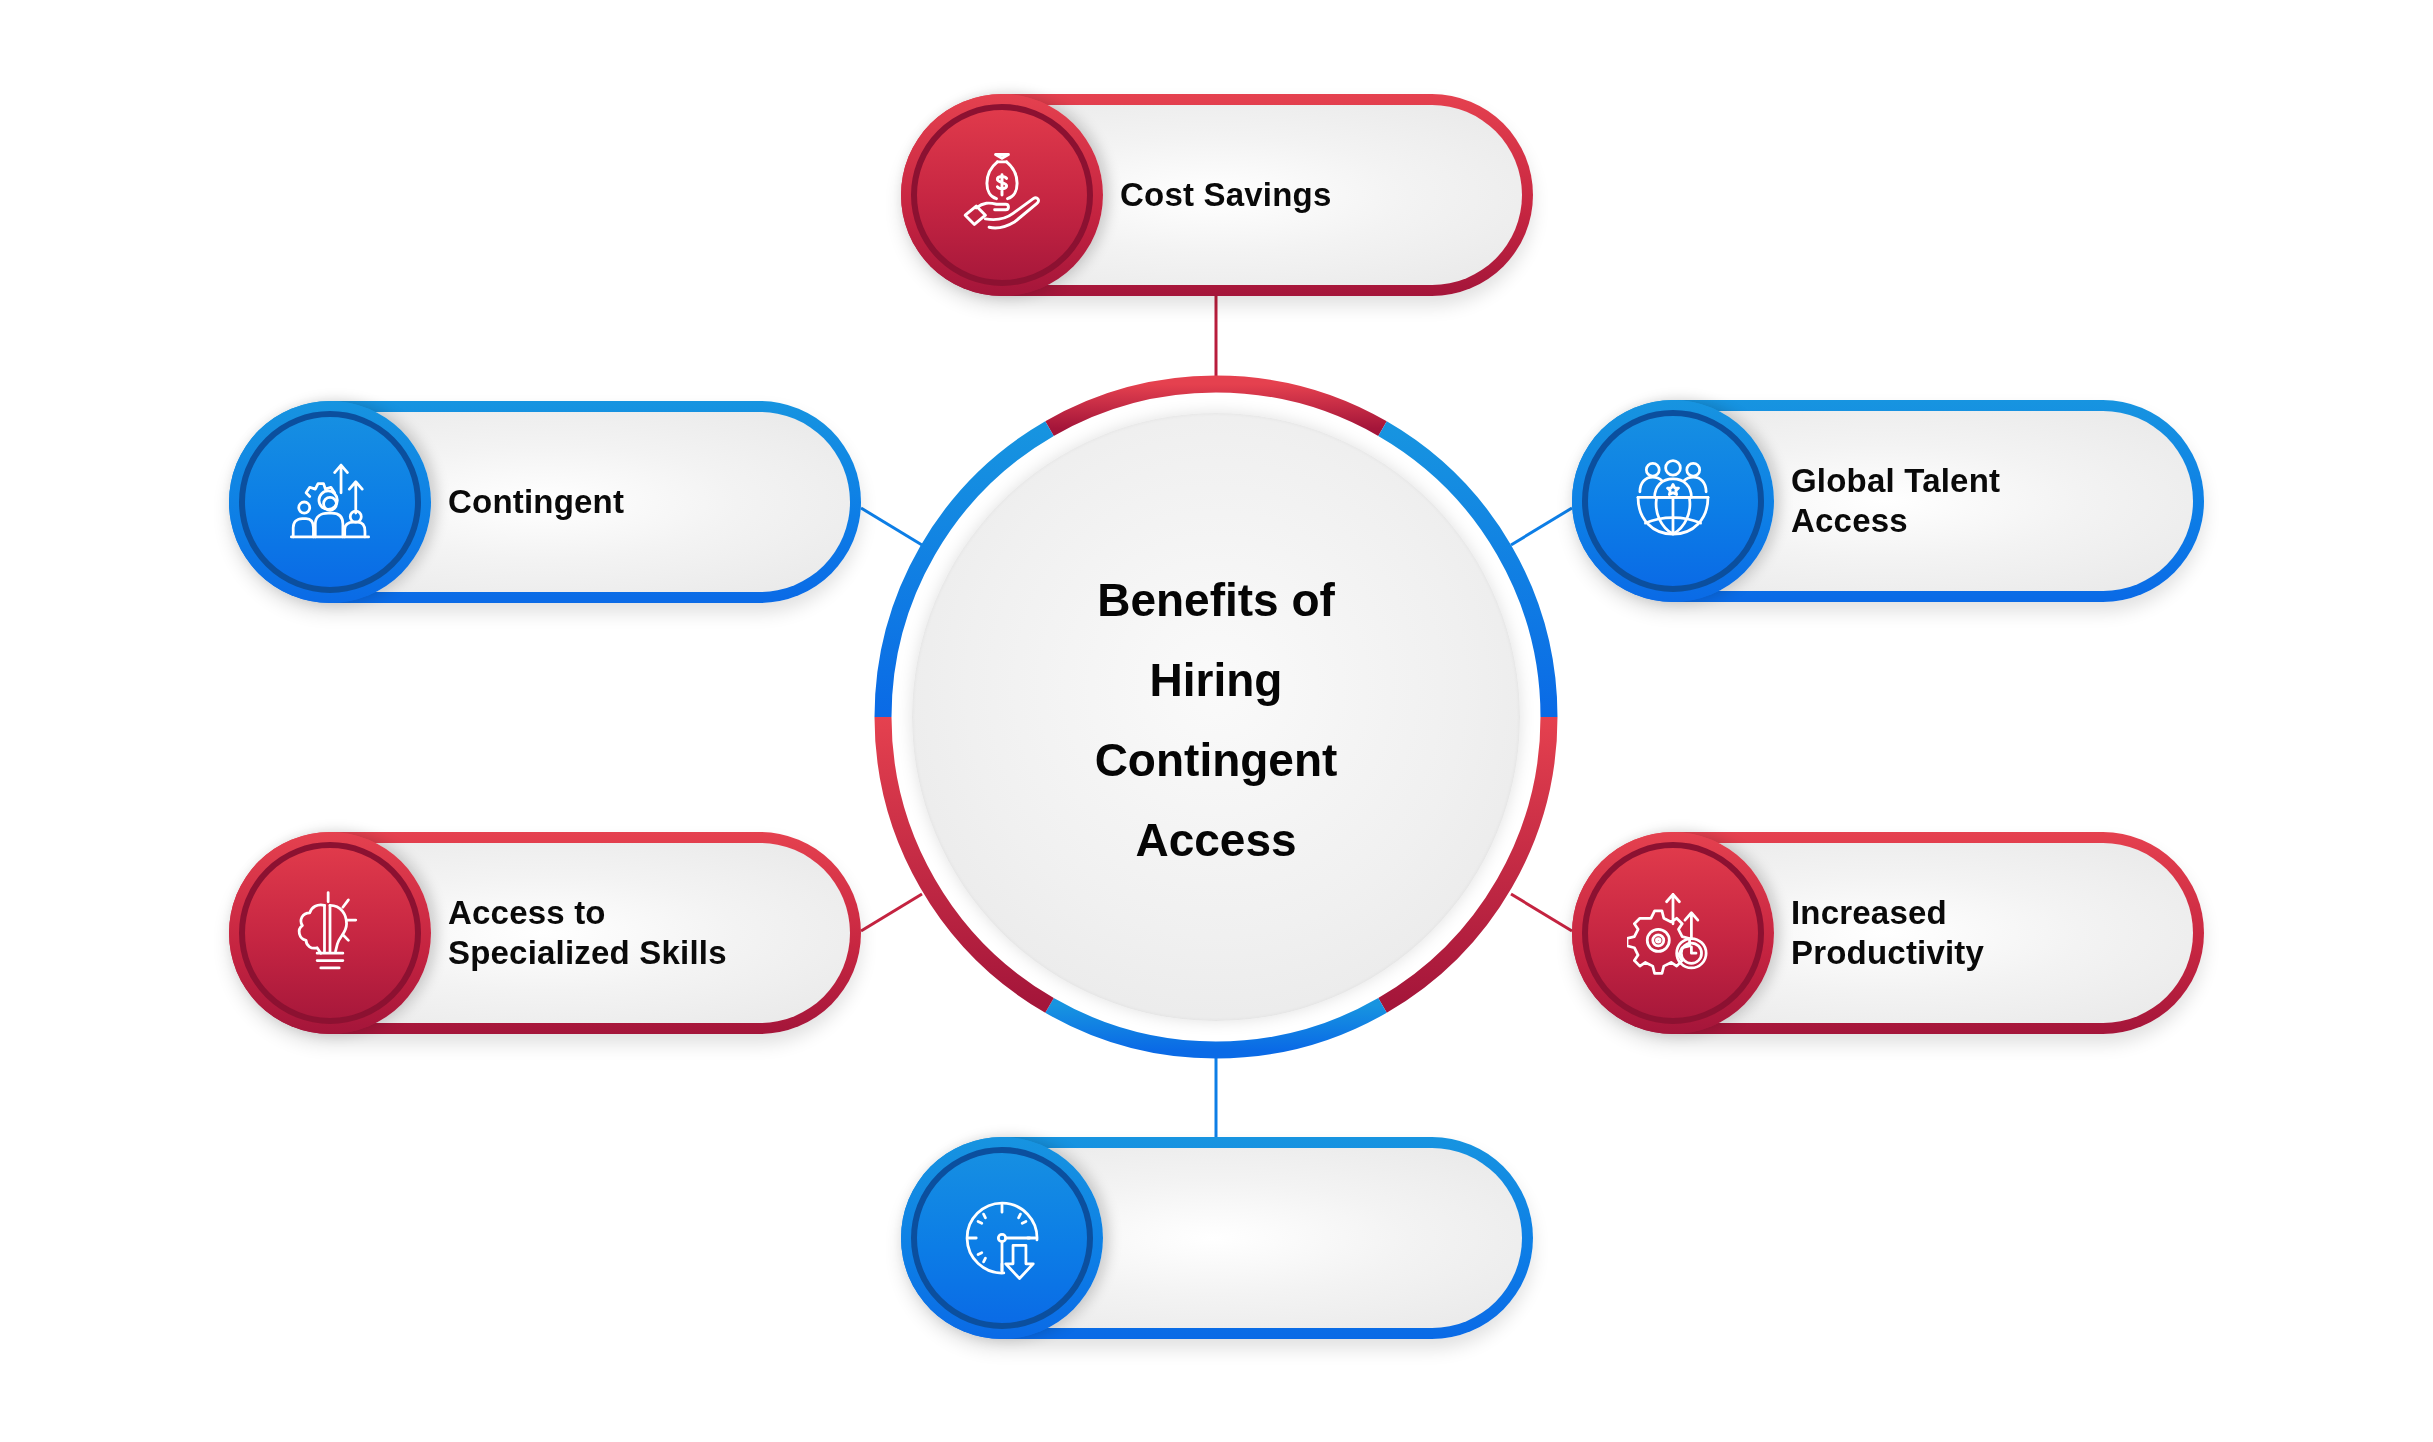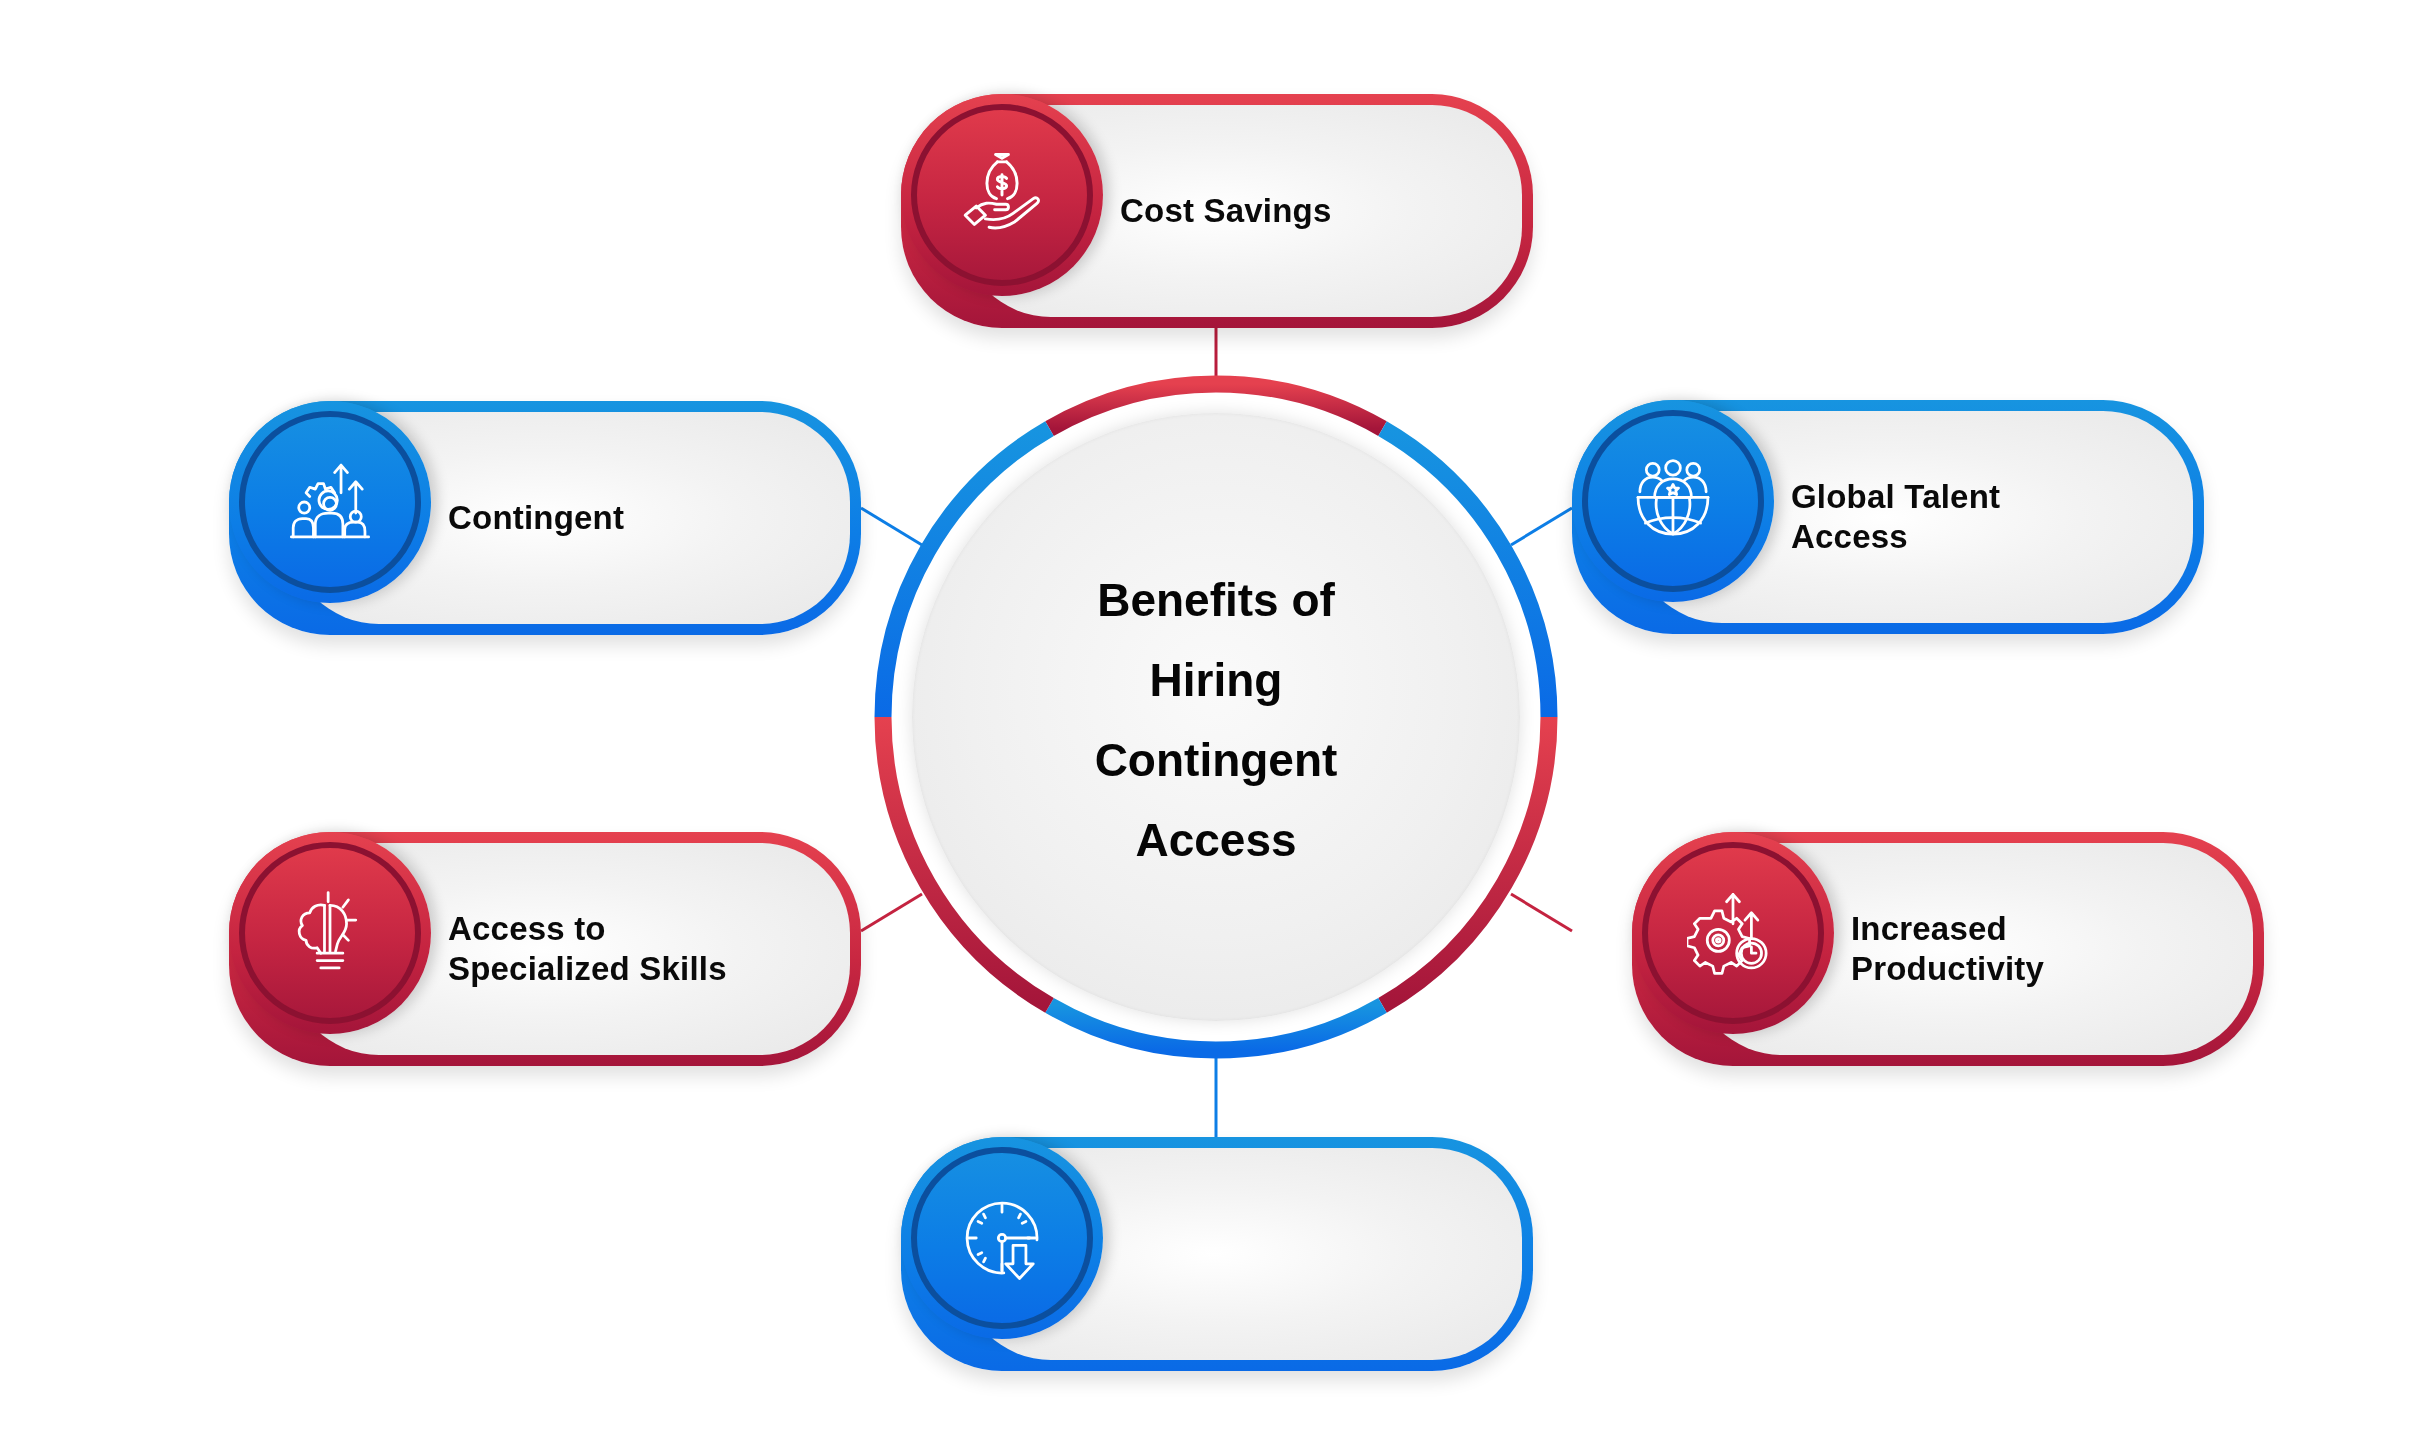--- a/index.html
+++ b/index.html
@@ -1,21 +1,21 @@
 <!DOCTYPE html>
 <html><head>
 <meta charset="utf-8">
 <style>
   html, body { margin: 0; padding: 0; background: #ffffff; }
   body { width: 2433px; height: 1442px; position: relative; overflow: hidden;
          font-family: "Liberation Sans", "DejaVu Sans", sans-serif; }
   .canvas { position: absolute; left: 0; top: 0; width: 2433px; height: 1442px; }
   svg.connectors { position: absolute; left: 0; top: 0; width: 2433px; height: 1442px; }
 
-  .card { position: absolute; width: 632px; height: 234px; border-radius: 101px;
+  .card { position: absolute; width: 632px; height: 202px; border-radius: 101px;
           box-shadow: 0 10px 18px rgba(0,0,0,0.12); }
   .card.red  { background: linear-gradient(180deg, #e5414f 0%, #c82741 55%, #a4153a 100%); }
   .card.blue { background: linear-gradient(180deg, #1794e0 0%, #0d7ee6 55%, #0a6ae6 100%); }
   .card .pill { position: absolute; left: 60px; right: 11px; top: 11px; bottom: 11px;
                 border-radius: 90px;
                 background: radial-gradient(ellipse at 45% 50%, #ffffff 0%, #f3f3f3 45%, #e8e8e8 100%); }
   .card .badge { position: absolute; left: 0; top: 0; width: 202px; height: 202px; border-radius: 50%;
                  box-shadow: 6px 0 14px rgba(0,0,0,0.18); }
   .card.red .badge  { background: linear-gradient(180deg, #e5414f 0%, #c42340 60%, #a4153a 100%); }
   .card.blue .badge { background: linear-gradient(180deg, #1794e0 0%, #0d7ee6 60%, #0a6ae6 100%); }
@@ -165,21 +165,21 @@
         <path d="M50 46 v40 M32 48 c-2 14 4 30 18 38 M68 48 c2 14 -4 30 -18 38"></path>
         <path d="M20 74 c18 -8 42 -8 60 0"></path>
       </svg>
     </div>
     <div class="label">
       <span>Global Talent</span>
       <span>Access</span>
     </div>
   </div>
 
-  <div class="card red" style="left:1632px; top:832px;">
+  <div class="card red" style="left:1572px; top:832px;">
     <div class="pill"></div>
     <div class="badge">
       <div class="inner"></div>
       <svg viewBox="0 0 100 100" fill="none" stroke="#fff" stroke-width="3" stroke-linecap="round" stroke-linejoin="round">
         <path d="M50 40 v-32 M43 16 l7 -8 l7 8"></path>
         <path d="M70 56 v-28 M63 36 l7 -8 l7 8"></path>
         <path d="M26 34 l4 -8 h8 l2 8 l8 4 l6 -4 l6 6 l-4 6 l4 8 l8 2 v8 l-8 2 l-4 8 l4 6 l-6 6 l-6 -4 l-8 4 l-2 8 h-8 l-2 -8 l-8 -4 l-6 4 l-6 -6 l4 -6 l-4 -8 l-8 -2 v-8 l8 -2 l4 -8 l-4 -6 l6 -6 z"></path>
         <circle cx="34" cy="58" r="12"></circle>
           <circle cx="34" cy="58" r="6"></circle>
           <circle cx="34" cy="58" r="2"></circle>

